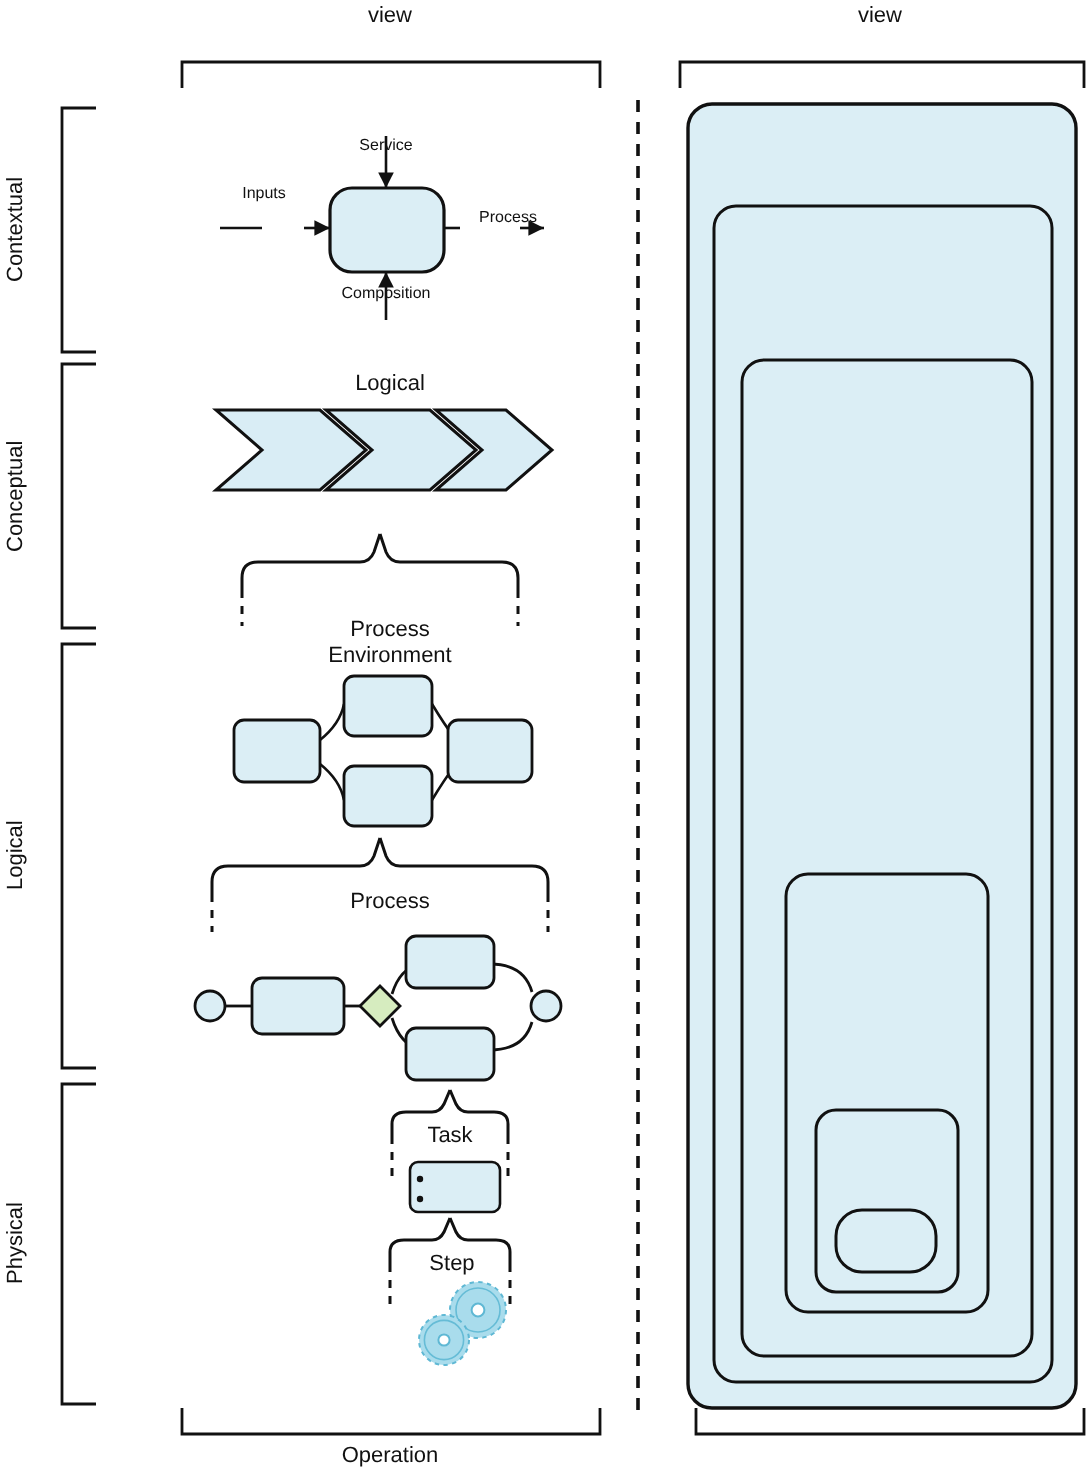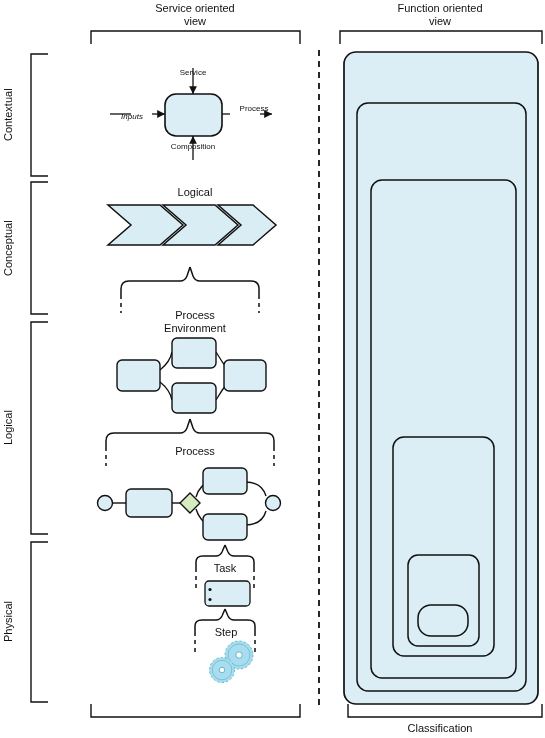--- a/index.html
+++ b/index.html
@@ -10,39 +10,37 @@
   .lbl{position:absolute;text-align:center;line-height:1.15;color:#111;}
   .vlbl{position:absolute;text-align:center;color:#111;
         writing-mode:vertical-rl;transform:rotate(180deg);}
 </style>
 </head>
 <body>
 
 <div id="root">
 
   <div class="lbl" style="left:110px;top:2px;width:170px;font-size:11px;">
-    <div>Service oriented</div>
     <div>view</div>
   </div>
 
   <div class="lbl" style="left:355px;top:2px;width:170px;font-size:11px;">
-    <div>Function oriented</div>
     <div>view</div>
   </div>
 
-
-  <div class="lbl" style="left:355px;top:722px;width:170px;font-size:11px;">Classification</div>
+  <div class="lbl" style="left:110px;top:722px;width:170px;font-size:11px;">Operation</div>
+
 
   <div class="vlbl" style="left:2px;top:54px;height:122px;width:18px;font-size:11px;">Contextual</div>
   <div class="vlbl" style="left:2px;top:182px;height:132px;width:18px;font-size:11px;">Conceptual</div>
   <div class="vlbl" style="left:2px;top:322px;height:212px;width:18px;font-size:11px;">Logical</div>
   <div class="vlbl" style="left:2px;top:542px;height:160px;width:18px;font-size:11px;">Physical</div>
 
   <div class="lbl" style="left:158px;top:68px;width:70px;font-size:8px;">Service</div>
-  <div class="lbl" style="left:110px;top:112px;width:44px;font-size:8px;font-style:italic;">Inputs</div>
+  <div class="lbl" style="left:110px;top:92px;width:44px;font-size:8px;">Inputs</div>
   <div class="lbl" style="left:230px;top:104px;width:48px;font-size:8px;">Process</div>
   <div class="lbl" style="left:152px;top:142px;width:82px;font-size:8px;">Composition</div>
   <div class="lbl" style="left:160px;top:99px;width:66px;font-size:11px;line-height:1.25;">
     <div>The</div>
     <div>Enterprise</div>
   </div>
 
   <div class="lbl" style="left:155px;top:186px;width:80px;font-size:11px;">Logical</div>
 
   <div class="lbl" style="left:150px;top:309px;width:90px;font-size:11px;line-height:1.2;">

